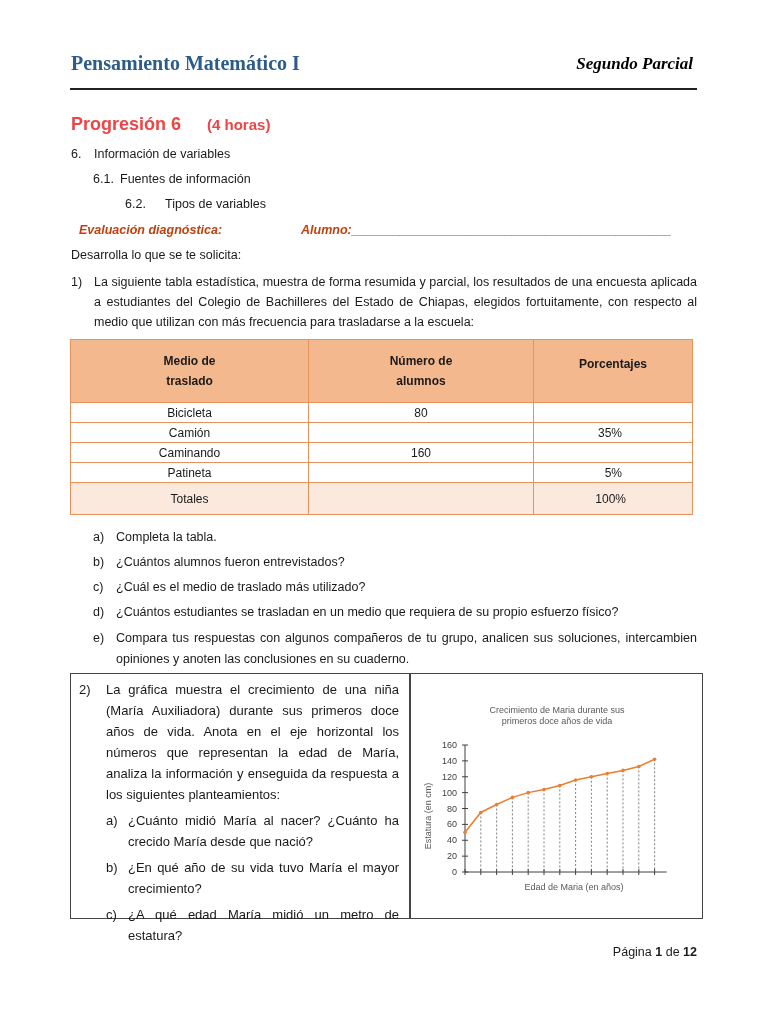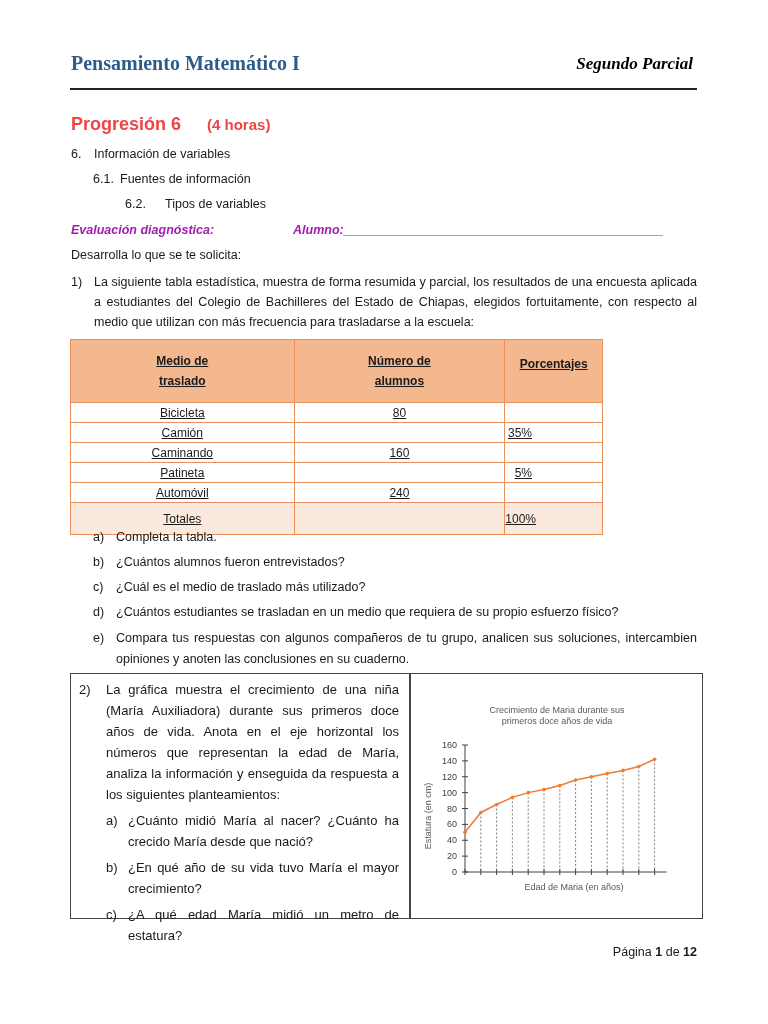--- a/index.html
+++ b/index.html
@@ -7,25 +7,25 @@
          font-family:"Liberation Sans", sans-serif; color:#1a1a1a; font-size:12.5px; }
   .abs { position:absolute; }
   .hdr-title { left:71px; top:52px; font-family:"Liberation Serif", serif; font-weight:bold;
                font-size:20px; color:#2e5c8a; }
   .hdr-right { right:75px; top:54px; font-family:"Liberation Serif", serif; font-weight:bold; font-style:italic;
                font-size:17px; color:#000000; }
   .hdr-line { left:70px; top:88px; width:627px; height:1.5px; background:#222; }
   .prog { left:71px; top:114px; font-weight:bold; font-size:18px; color:#ef4444; }
   .prog .hrs { font-size:15px; margin-left:26px; }
   .line { white-space:nowrap; }
-  .red-it { color:#a21caf; font-weight:bold; font-style:italic; }
+  .red-it { color:#c2410c; font-weight:bold; font-style:italic;margin-left:8px; }
   .para { left:71px; width:626px; line-height:20px; text-align:justify; }
   .para .num { position:absolute; left:0; top:0; }
   .para .txt { margin-left:23px; }
-  table.survey { position:absolute; left:70px; top:339px; width:533px; border-collapse:collapse; font-size:12px;text-decoration:underline; }
+  table.survey { position:absolute; left:70px; top:339px; width:623px; border-collapse:collapse; font-size:12px; }
   table.survey td, table.survey th { border:1.5px solid #e8915a; text-align:center; padding:0; height:19px; font-weight:normal; }
   table.survey th { background:#f4b88f; font-weight:bold; height:48px; line-height:20px; vertical-align:middle; }
   table.survey tr.tot td { background:#fbe9de; height:31px; }
   .sub { left:93px; width:604px; line-height:19px; }
   .sub .lbl { position:absolute; left:0; top:0; }
   .sub .txt { margin-left:23px; text-align:justify; }
   .box2 { left:70px; top:673px; width:633px; height:246px; border:1.5px solid #444; box-sizing:border-box; }
   .box2 .div { position:absolute; left:338px; top:0; width:1.5px; height:100%; background:#444; }
   .q2 { position:absolute; left:8px; top:5px; width:320px; font-size:13px; line-height:21px; text-align:justify; }
   .q2 .num { position:absolute; left:0; top:0; }
@@ -92,25 +92,20 @@
   </tr>
   <tr>
     <td>Caminando</td>
     <td>160</td>
     <td></td>
   </tr>
   <tr>
     <td>Patineta</td>
     <td></td>
     <td style="text-align:right;padding-right:70px;">5%</td>
-  </tr>
-  <tr>
-    <td>Automóvil</td>
-    <td>240</td>
-    <td></td>
   </tr>
   <tr class="tot">
     <td>Totales</td>
     <td></td>
     <td style="text-align:right;padding-right:66px;">100%</td>
   </tr>
 </tbody>
   </table>
 
 <div class="abs sub" style="top:528px;">

